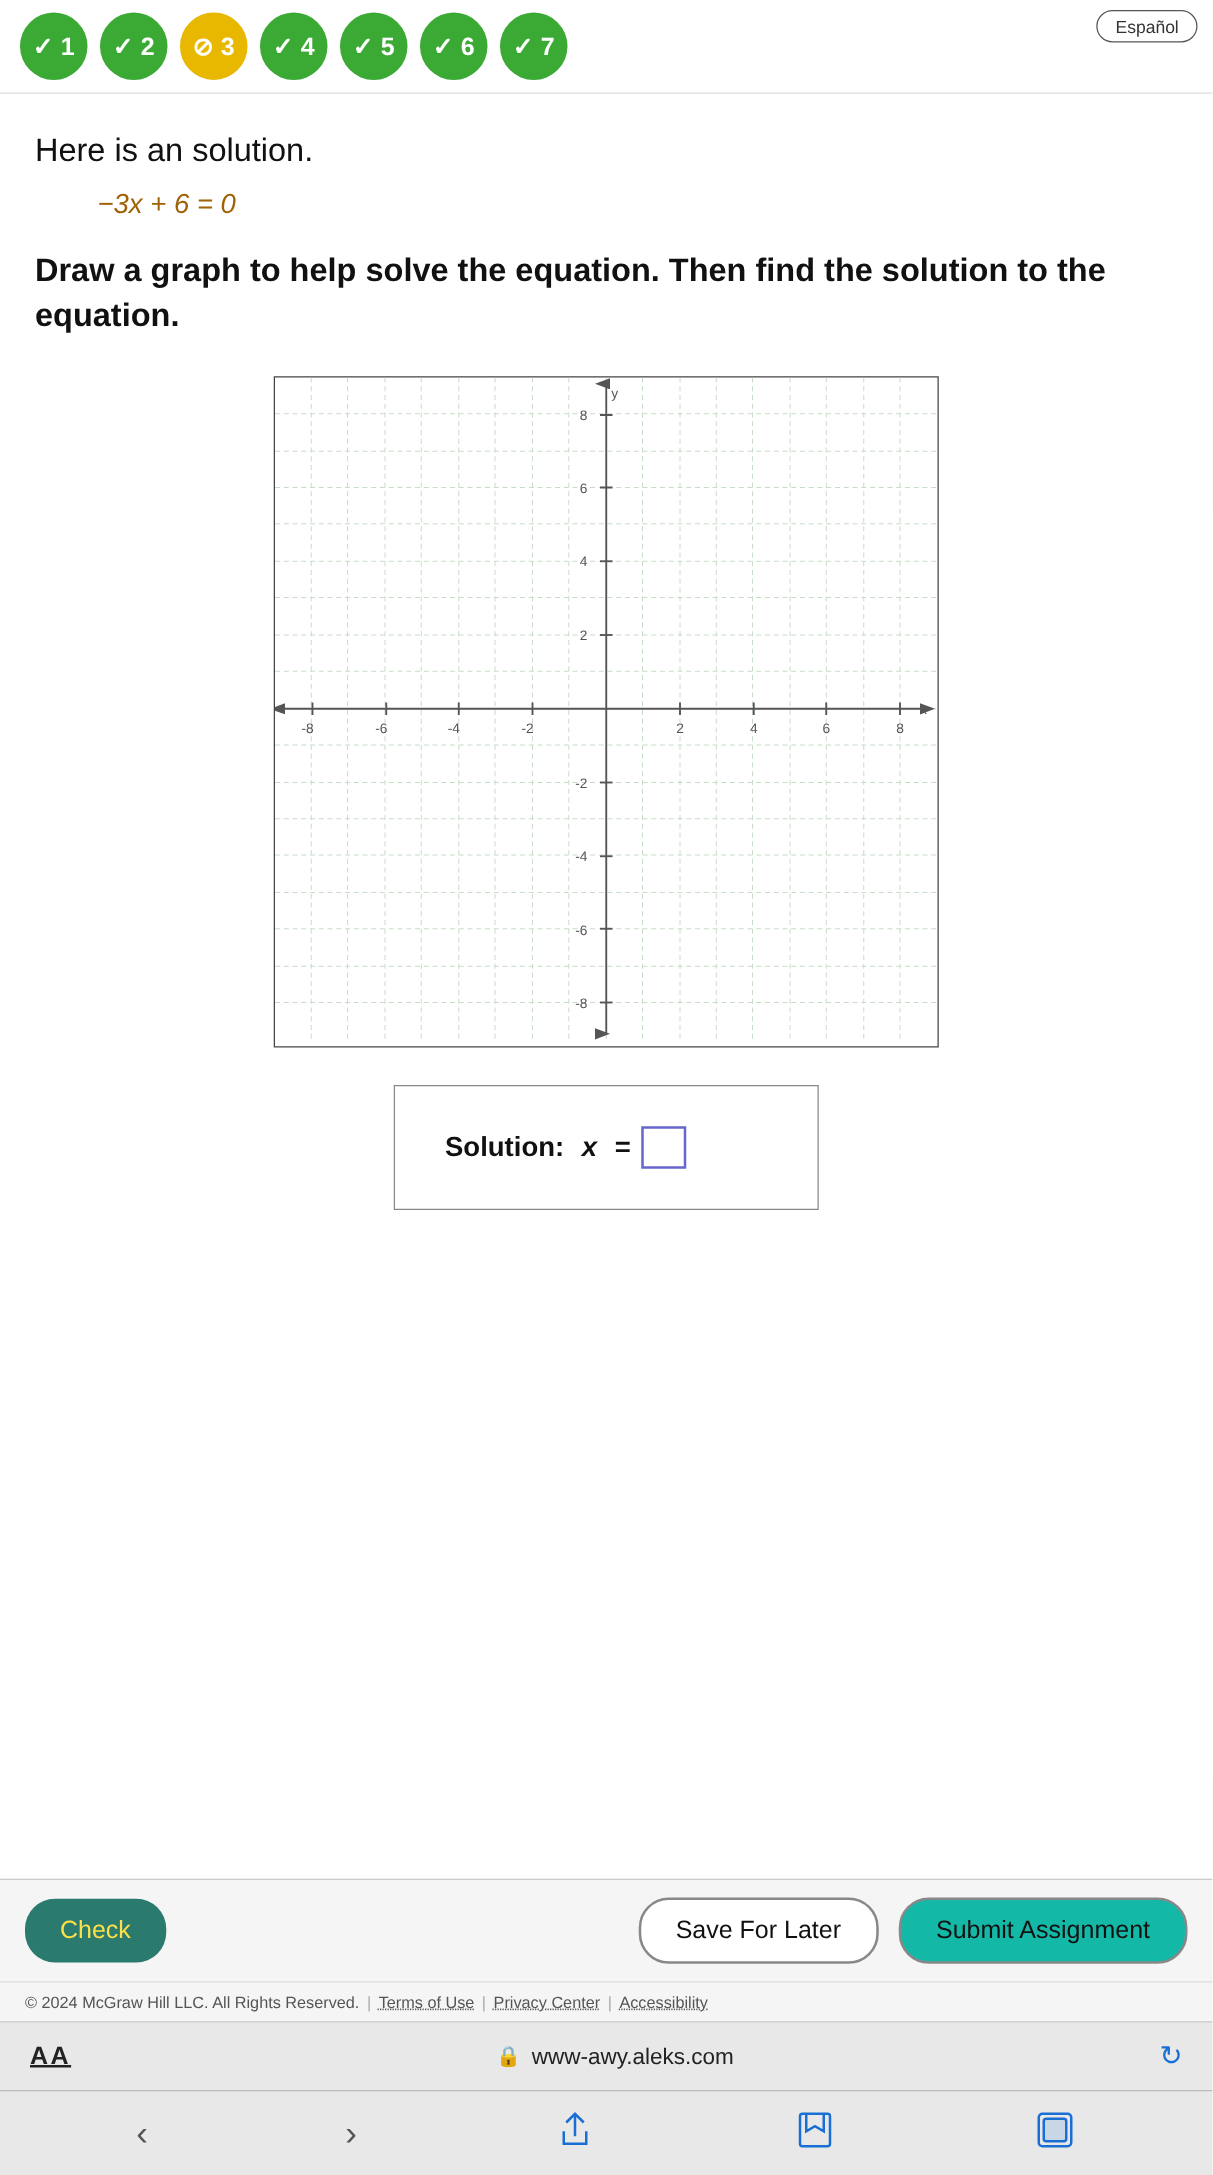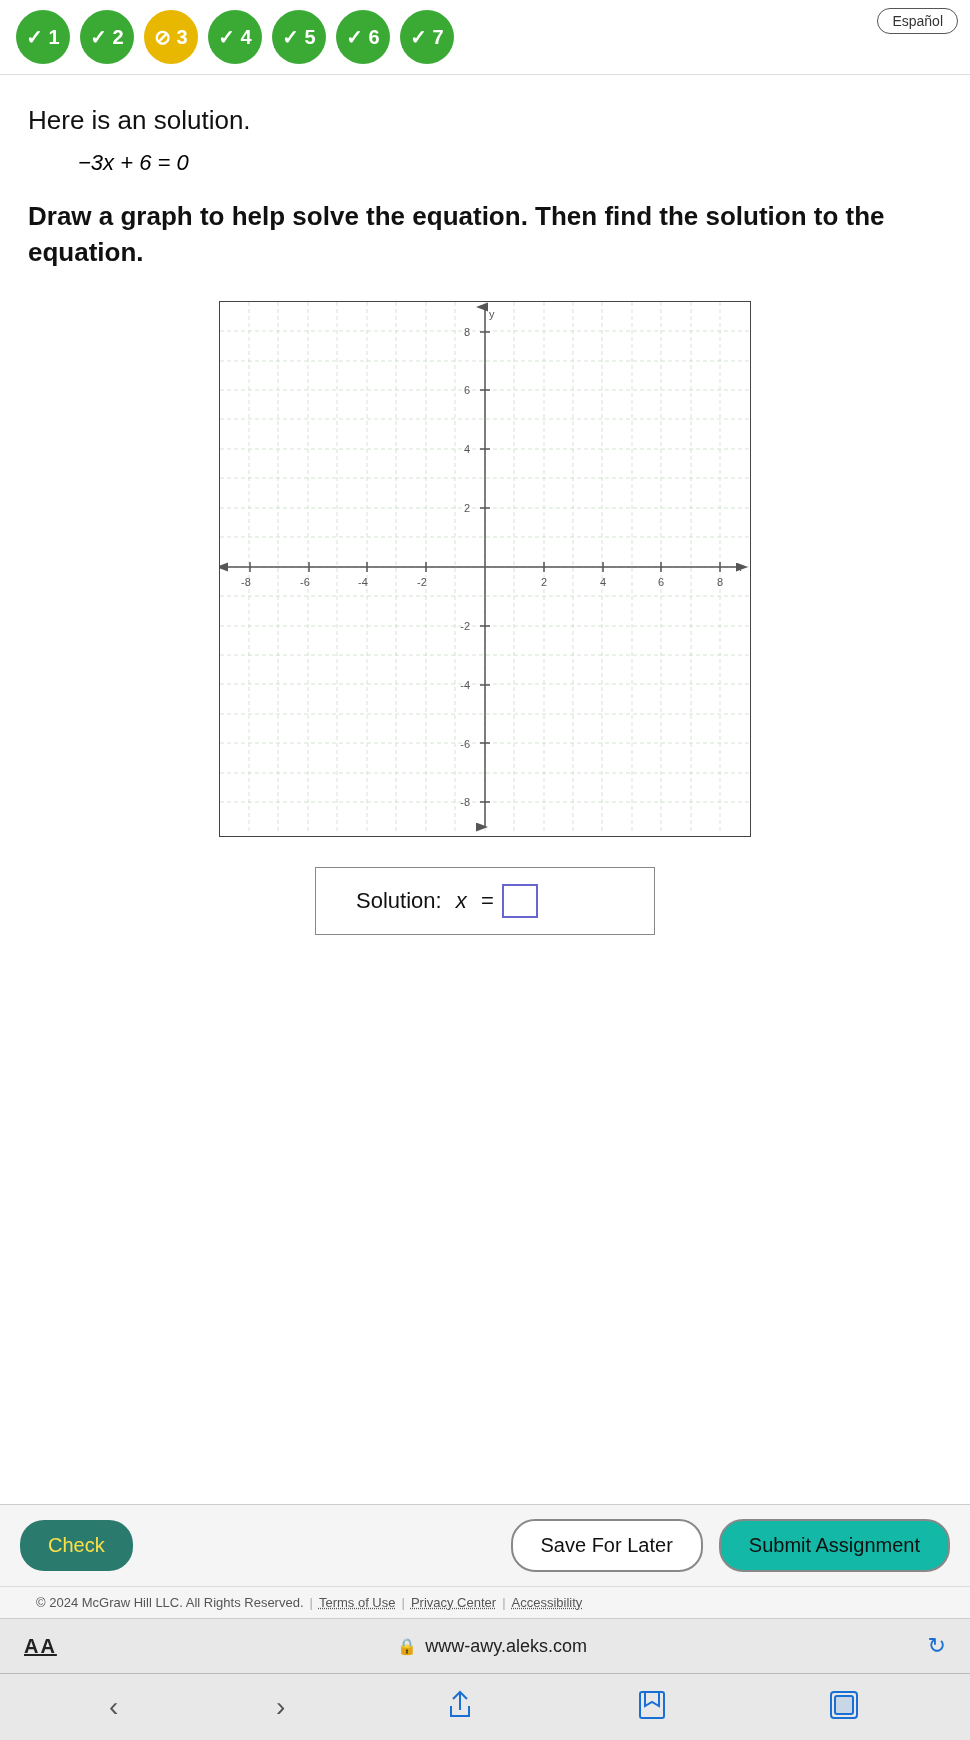--- a/index.html
+++ b/index.html
@@ -72,21 +72,21 @@
 
     .problem-text {
       font-size: 26px;
       font-weight: 400;
       color: #111;
       margin-bottom: 14px;
     }
     .equation {
       font-size: 22px;
       font-style: italic;
-      color: #000000;
+      color: #a16207;
       margin-left: 50px;
       margin-bottom: 22px;
     }
     .draw-instruction {
       font-size: 26px;
       font-weight: 700;
       color: #111;
       margin-bottom: 30px;
       line-height: 1.4;
     }
@@ -104,27 +104,28 @@
     }
 
     
     .solution-container {
       display: flex;
       justify-content: center;
       margin-bottom: 40px;
     }
     .solution-box {
       border: 1.5px solid #888;
-      padding: 16px 40px;
+      padding: 32px 40px;
       font-size: 22px;
       color: #111;
       display: flex;
       align-items: center;
       gap: 8px;
       min-width: 340px;
+      font-weight: bold;
     }
     .solution-input {
       border: 2px solid #6666cc;
       width: 36px;
       height: 34px;
       display: inline-block;
       vertical-align: middle;
     }
 
     
@@ -167,21 +168,21 @@
       font-size: 20px;
       font-weight: 500;
       cursor: pointer;
     }
 
     
     .footer {
       width: 100%;
       background: #f5f5f5;
       border-top: 1px solid #ddd;
-      padding: 8px 36px;
+      padding: 8px 20px;
       font-size: 13px;
       color: #555;
       display: flex;
       align-items: center;
       gap: 6px;
     }
     .footer a {
       color: #555;
       text-decoration: underline dotted;
       cursor: pointer;

